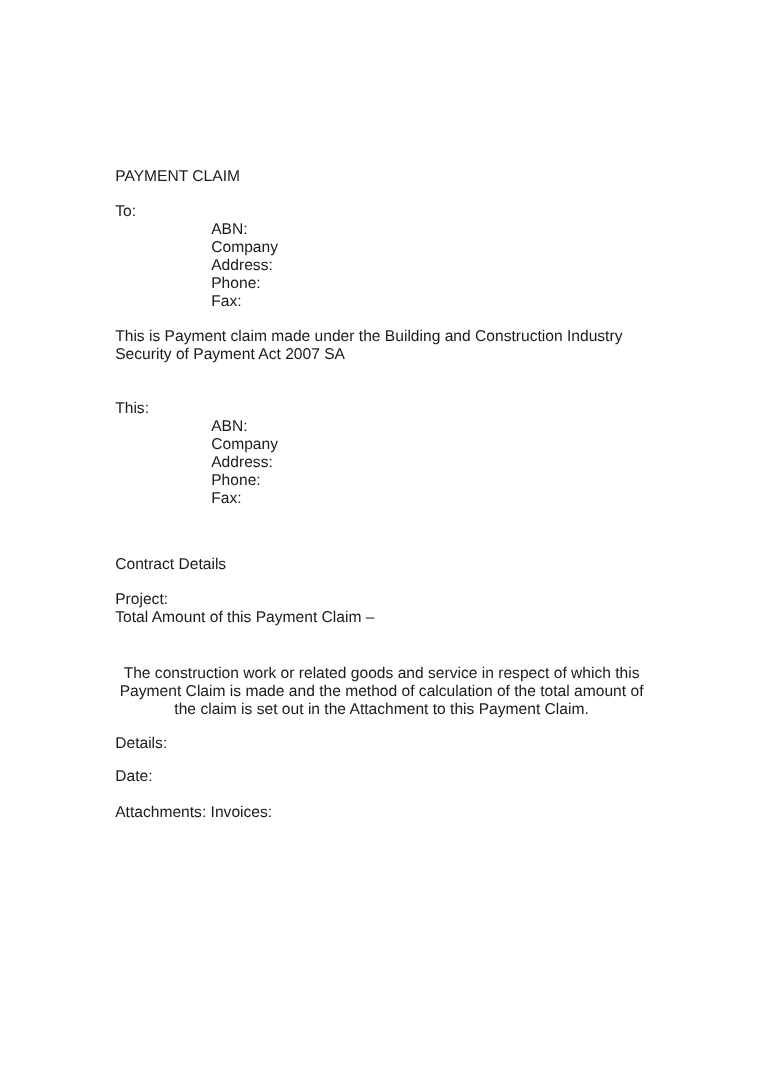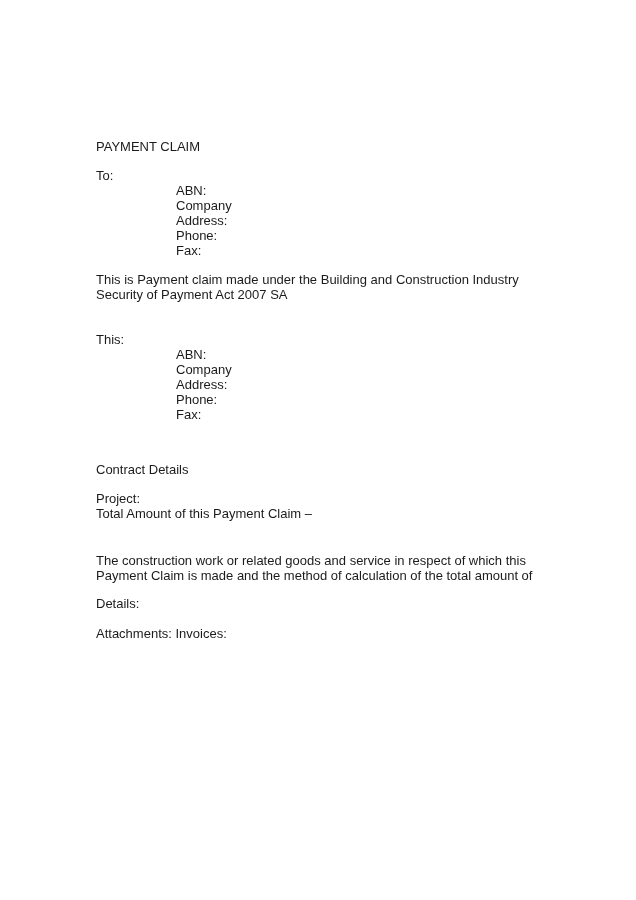--- a/index.html
+++ b/index.html
@@ -24,21 +24,21 @@
   .title {
     text-align: left;
     margin-top: 61px;
   }
   .to-label     { margin-top: 14px; }
   .fields       { padding-left: 80px; }
   .act-stmt     { margin-top: 14px; }
   .from-label   { margin-top: 30px; }
   .contract-hdg { margin-top: 40px; }
   .project      { margin-top: 14px; }
-  .calc-stmt    { margin-top: 32px; }
+  .calc-stmt    { margin-top: 32px; text-align: center; }
   .signed       { margin-top: 13px; }
   .date         { margin-top: 13px; }
   .attachments  { margin-top: 15px; }
 </style>
 </head>
 <body>
 
 <div class="page">
 
 
@@ -72,20 +72,22 @@
   <div class="line contract-hdg">Contract Details</div>
 
   <div class="project">
     <div class="line">Project:</div>
     <div class="line">Total Amount of this Payment Claim –</div>
   </div>
 
   <div class="calc-stmt">
     <div class="line">The construction work or related goods and service in respect of which this</div>
     <div class="line">Payment Claim is made and the method of calculation of the total amount of</div>
+    <div class="line">the claim is set out in the Attachment to this Payment Claim.</div>
   </div>
 
   <div class="line signed">Details:</div>
 
+  <div class="line date">Date:</div>
 
   <div class="line attachments">Attachments: Invoices:</div>
 
 </div>
 
 </body></html>

